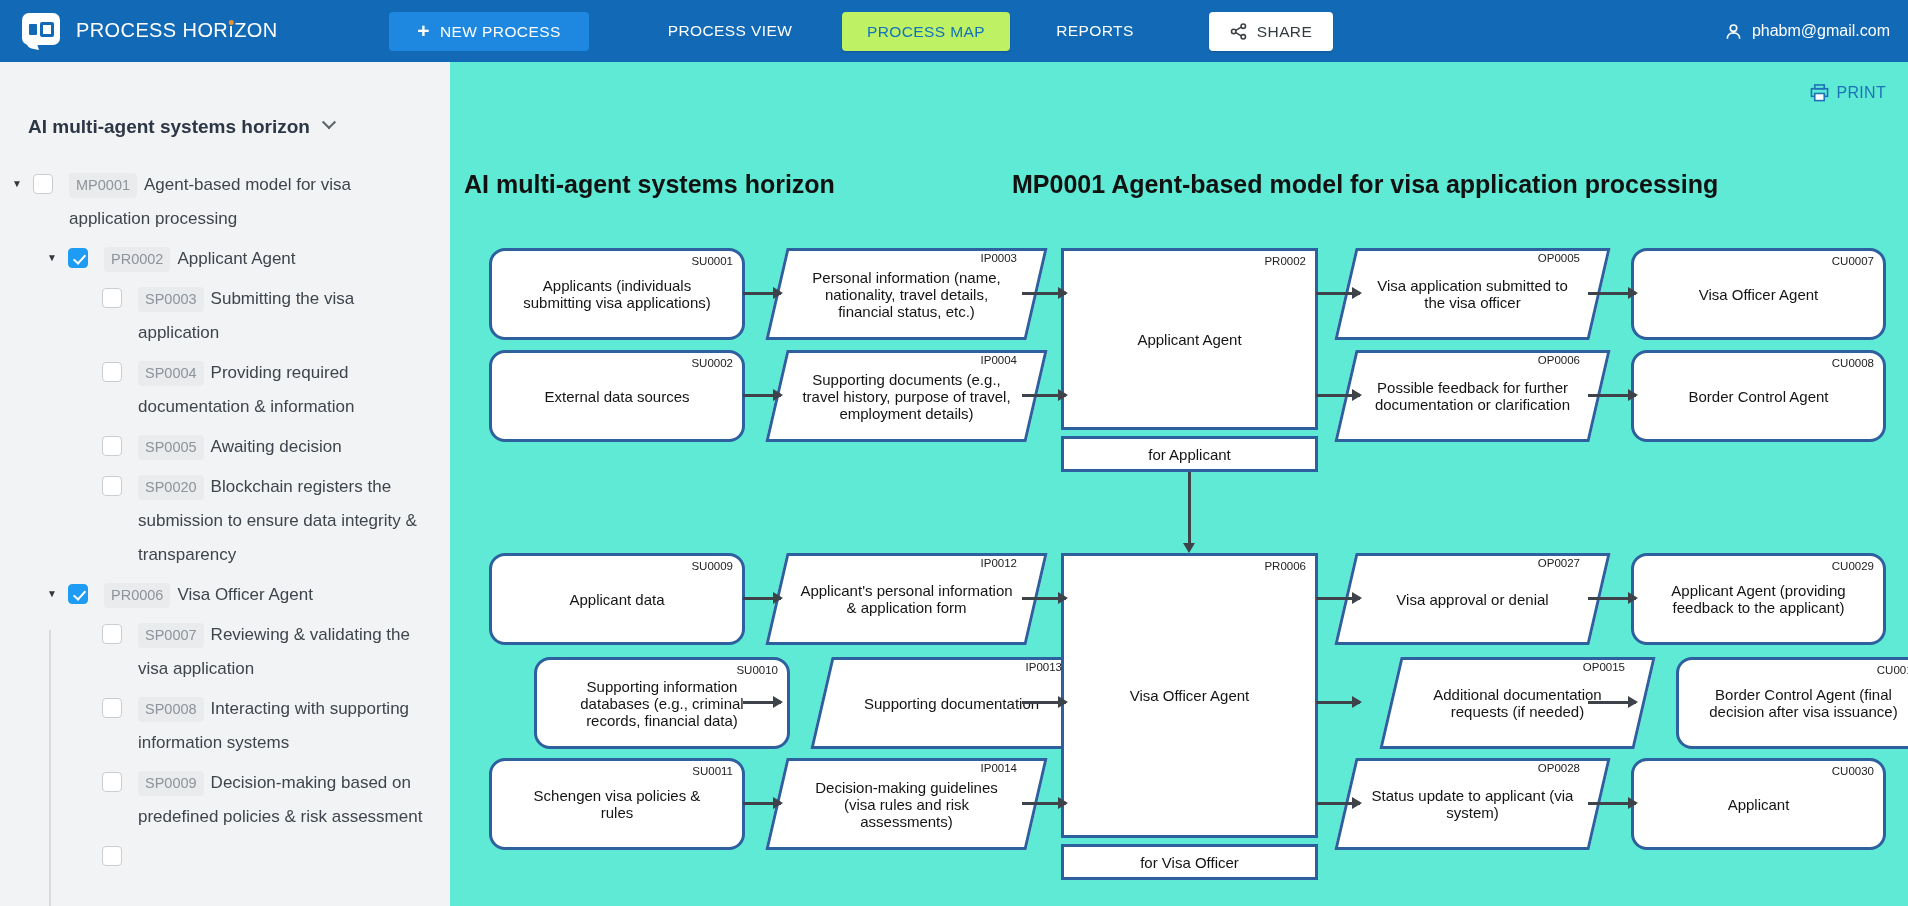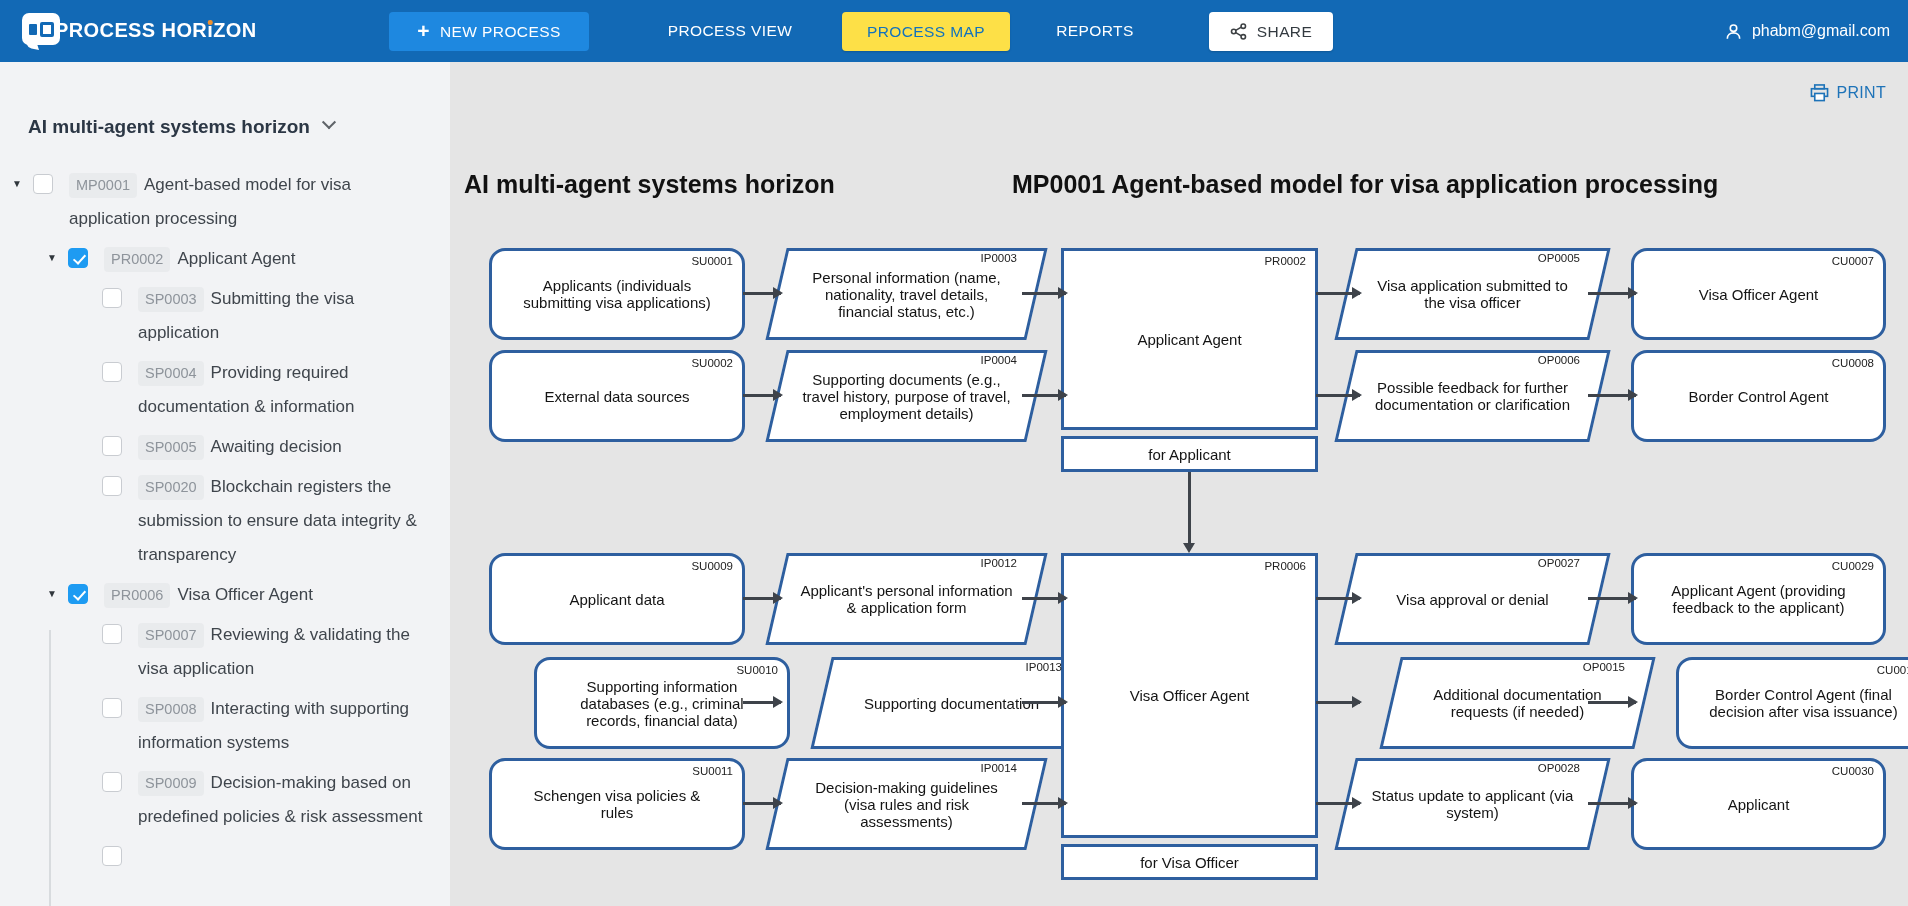--- a/index.html
+++ b/index.html
@@ -9,33 +9,33 @@
 
   
   .header { position:absolute; left:0; top:0; width:1908px; height:62px;
             background:#1269b5; display:flex; align-items:center; }
   .logo { position:absolute; left:22px; top:13px; width:38px; height:36px; }
   .logo .bubble { position:absolute; inset:0 0 4px 0; background:#fff; border-radius:7px; }
   .logo .tail { position:absolute; left:5px; bottom:0; width:10px; height:10px; background:#fff;
                 transform:skewX(28deg) rotate(12deg); border-radius:0 0 0 3px; }
   .logo .pane-a { position:absolute; left:7px; top:11px; width:8px; height:11px; background:#1269b5; border-radius:1px; }
   .logo .pane-b { position:absolute; left:18px; top:9px; width:14px; height:15px; border:3.5px solid #1269b5; border-radius:2px; background:#fff; }
-  .brand { position:absolute; left:55px; top:19px; color:#fff; font-size:20px; font-weight:bold; letter-spacing:.4px; white-space:nowrap; }
+  .brand { position:absolute; left:76px; top:19px; color:#fff; font-size:20px; font-weight:normal; letter-spacing:.4px; white-space:nowrap; }
   .brand-i { position:relative; display:inline-block; }
   .brand-i::after { content:""; position:absolute; left:50%; top:1px; transform:translateX(-50%);
                     width:4.5px; height:4.5px; background:#f0902e; border-radius:50%; }
   .btn-new { position:absolute; left:389px; top:12px; width:200px; height:39px; background:#1e88e0;
              border-radius:4px; color:#fff; font-size:15.5px; letter-spacing:.4px;
              display:flex; align-items:center; justify-content:center; gap:10px; cursor:pointer; }
   .btn-new .plus { font-size:21px; font-weight:bold; line-height:1; margin-top:-2px; }
   .nav-link { position:absolute; top:0; height:62px; display:flex; align-items:center; justify-content:center;
               color:#fff; font-size:15.5px; letter-spacing:.4px; cursor:pointer; }
   .nav-view { left:650px; width:160px; }
   .nav-reports { left:1030px; width:130px; }
-  .nav-map { position:absolute; left:842px; top:12px; width:168px; height:39px; background:#fde047; border-radius:4px;
+  .nav-map { position:absolute; left:842px; top:12px; width:168px; height:39px; background:#bef264; border-radius:4px;
              color:#1272bd; font-size:15.5px; letter-spacing:.4px; display:flex; align-items:center;
              justify-content:center; cursor:pointer; box-shadow:0 1px 2px rgba(0,0,0,.18); }
   .btn-share { position:absolute; left:1209px; top:12px; width:124px; height:39px; background:#fff; border-radius:4px;
                color:#333a40; font-size:15.5px; letter-spacing:.4px; display:flex; align-items:center;
                justify-content:center; gap:10px; cursor:pointer; box-shadow:0 1px 2px rgba(0,0,0,.18); }
   .user { position:absolute; right:18px; top:0; height:62px; display:flex; align-items:center; gap:9px;
           color:#fff; font-size:16px; cursor:pointer; }
 
   
   .sidebar { position:absolute; left:0; top:62px; width:450px; height:844px; background:#f2f3f5; overflow:hidden; }
@@ -53,21 +53,21 @@
         border:1.5px solid #c9ccd1; border-radius:4px; position:relative; cursor:pointer; }
   .cb.checked { background:#1e9bf2; border-color:#1e9bf2; }
   .cb.checked::after { content:""; position:absolute; left:6.5px; top:2.5px; width:5px; height:10px;
         border-right:2.5px solid #fff; border-bottom:2.5px solid #fff; transform:rotate(42deg); }
   .txt { flex:1; font-size:17px; color:#3f454c; }
   .badge { display:inline-block; background:#e9ebed; color:#8e949b; font-size:14.5px;
            border-radius:4px; padding:0 7px; line-height:25px; margin-right:7px; }
   .guide-line { position:absolute; left:49px; top:568px; width:1.5px; height:276px; background:#d8dbde; }
 
   
-  .main { position:absolute; left:450px; top:62px; width:1458px; height:844px; background:#e5e5e5; }
+  .main { position:absolute; left:450px; top:62px; width:1458px; height:844px; background:#5eead4; }
   .print { position:absolute; right:22px; top:22px; display:flex; align-items:center; gap:8px;
            color:#1e73b8; font-size:16px; letter-spacing:.3px; cursor:pointer; }
   .h1-left  { position:absolute; left:14px;  top:108px; font-size:25px; font-weight:bold; color:#111; white-space:nowrap; }
   .h1-right { position:absolute; left:562px; top:108px; font-size:25px; font-weight:bold; color:#111; white-space:nowrap; }
 
   
   .diagram { position:absolute; left:0; top:0; width:1908px; height:906px; pointer-events:none; }
   .shape { position:absolute; pointer-events:auto; }
   .c-su { left:489px;  width:256px; }
   .c-ip { left:776px;  width:261px; }

